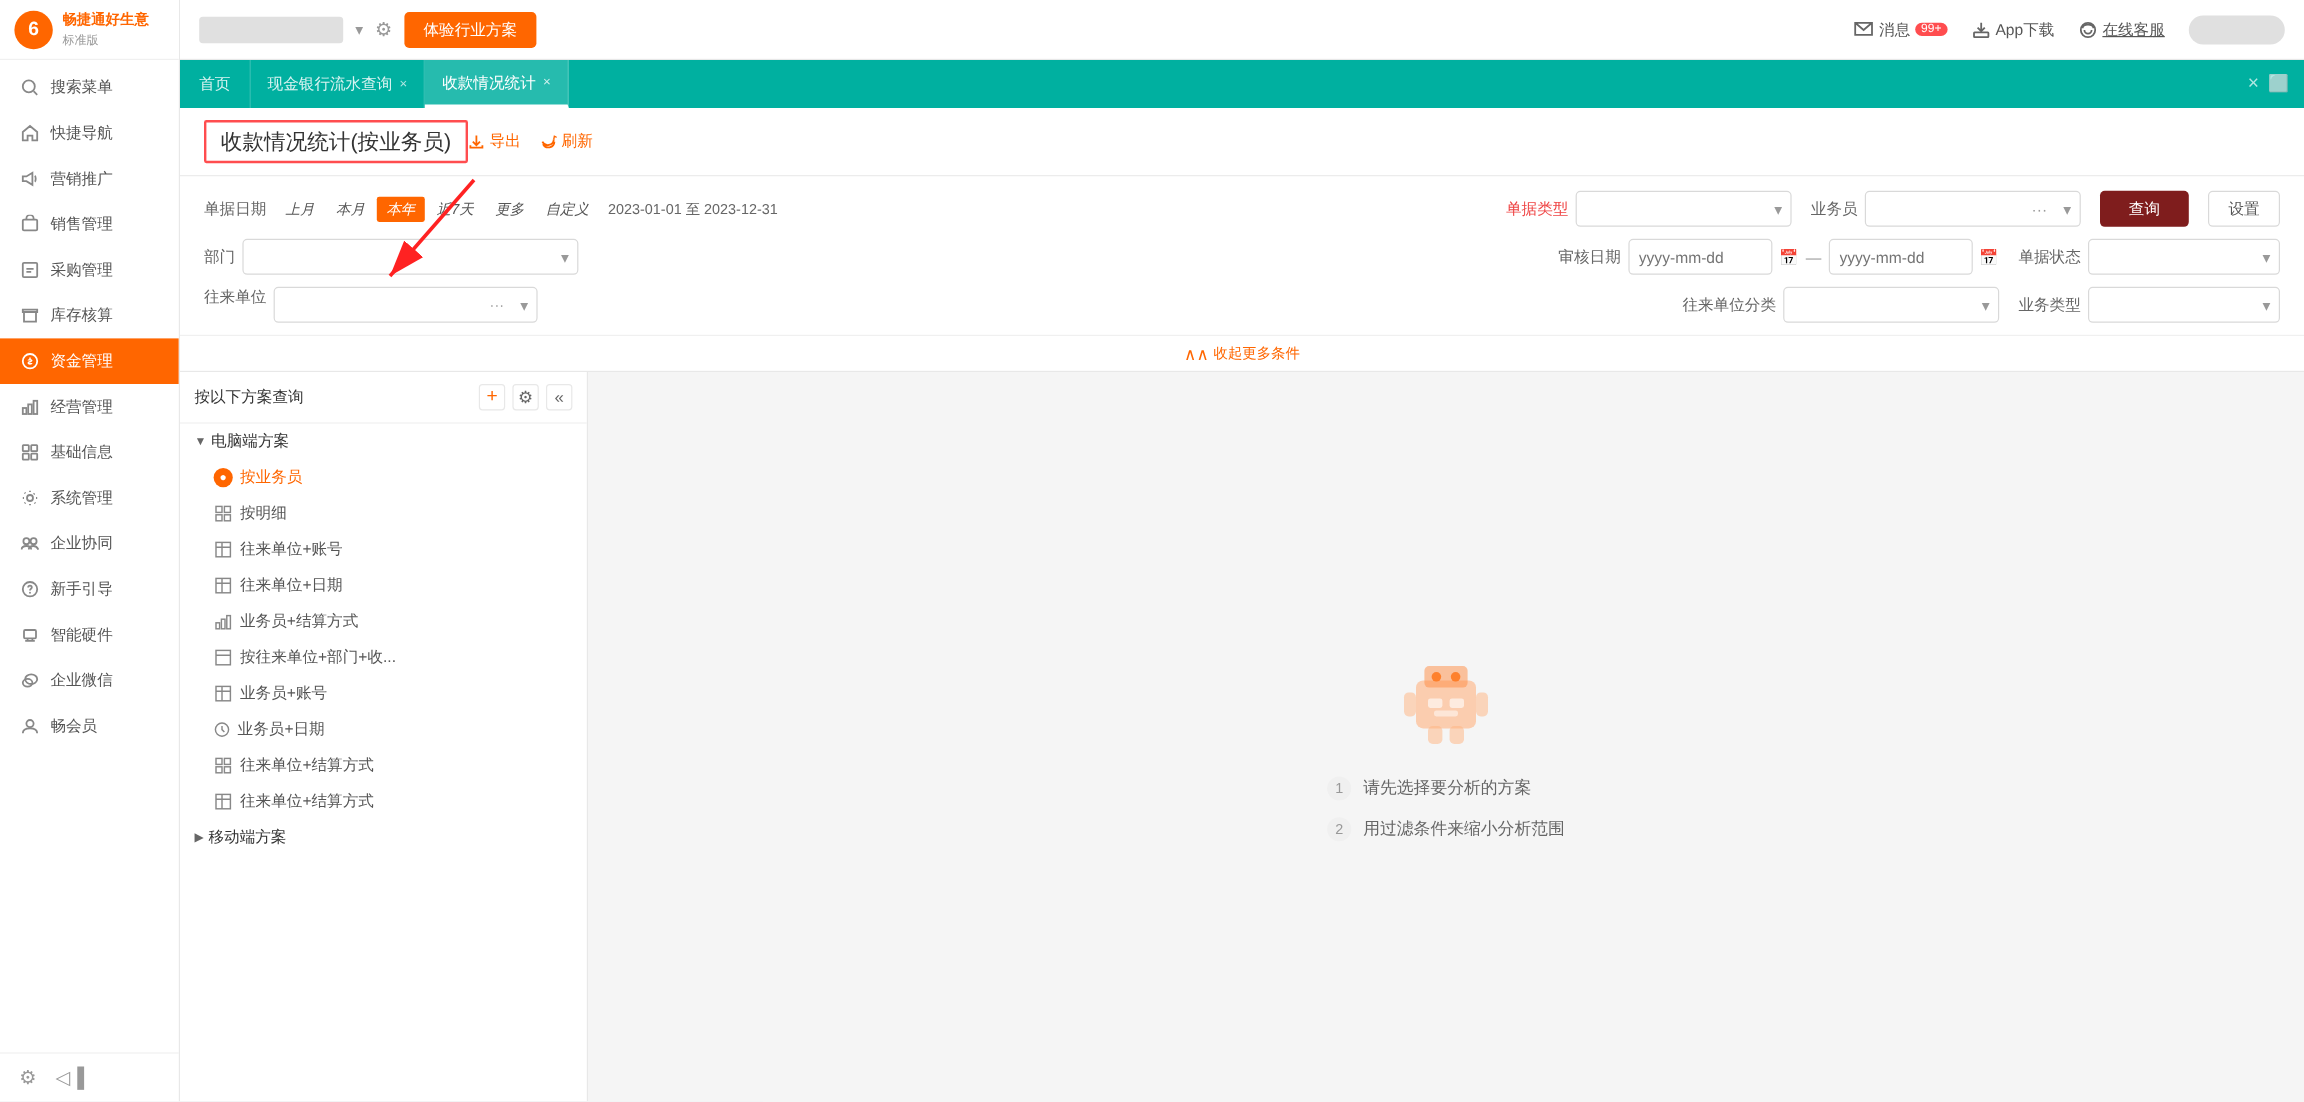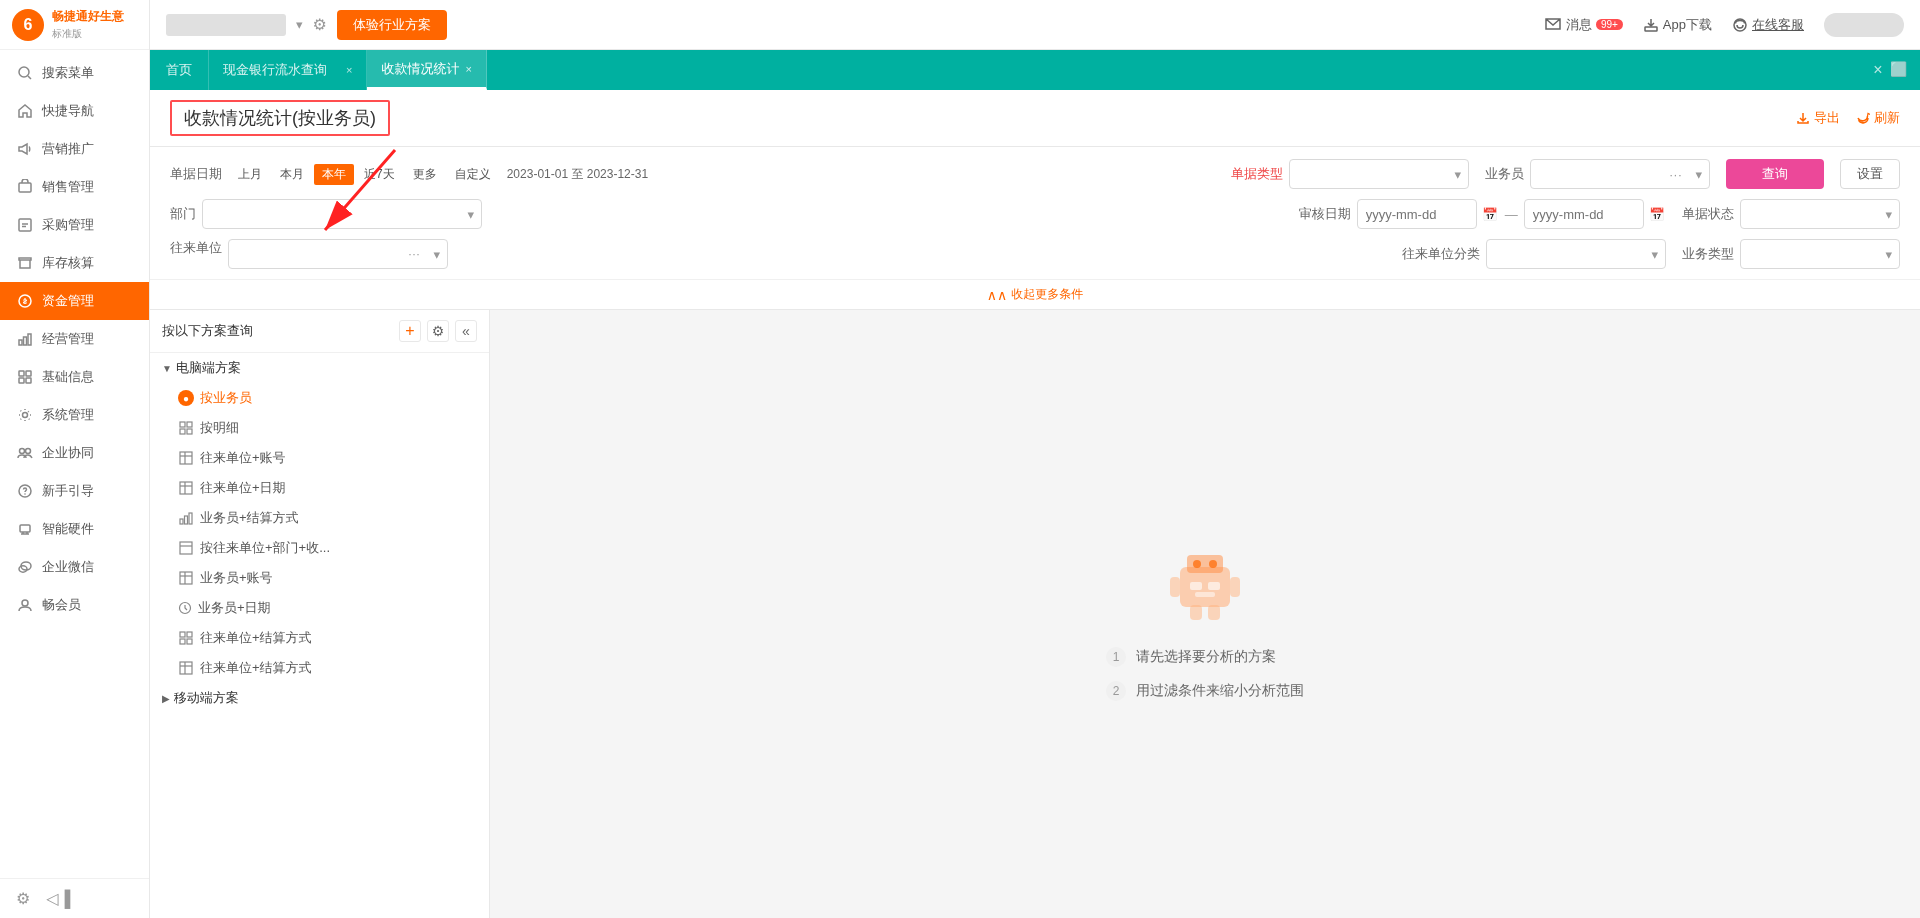--- a/index.html
+++ b/index.html
@@ -228,38 +228,38 @@
           <span style="font-size:13px;color:#555;text-decoration:underline;">在线客服</span>
         </div>
         <div style="background:#e0e0e0;width:80px;height:24px;border-radius:12px;"></div>
       </div>
     </div>
 
     <div style="height:40px;background:#00b0a0;display:flex;align-items:center;">
       <div style="height:100%;display:flex;align-items:center;padding:0 16px;cursor:pointer;color:rgba(255,255,255,0.85);font-size:13px;border-right:1px solid rgba(255,255,255,0.2);">
         <span>首页</span>
       </div>
-      <div style="height:100%;display:flex;align-items:center;padding:10px 14px;cursor:pointer;color:rgba(255,255,255,0.85);font-size:13px;border-right:1px solid rgba(255,255,255,0.2);gap:19px;">
+      <div style="height:100%;display:flex;align-items:center;padding:10px 14px;cursor:pointer;color:rgba(255,255,255,0.85);font-size:13px;border-right:1px solid rgba(255,255,255,0.2);gap:6px;">
         <span>现金银行流水查询</span>
         <span style="color:rgba(255,255,255,0.7);font-size:11px;">×</span>
       </div>
       <div style="height:100%;display:flex;align-items:center;padding:0 14px;cursor:pointer;color:#fff;font-size:13px;background:rgba(255,255,255,0.15);border-right:1px solid rgba(255,255,255,0.2);gap:6px;border-bottom:3px solid #fff;">
         <span>收款情况统计</span>
         <span style="color:rgba(255,255,255,0.8);font-size:11px;">×</span>
       </div>
       <div style="flex:1;"></div>
       <div style="display:flex;gap:8px;padding:0 12px;">
         <div style="cursor:pointer;color:rgba(255,255,255,0.7);font-size:16px;">×</div>
         <div style="cursor:pointer;color:rgba(255,255,255,0.7);font-size:14px;">⬜</div>
       </div>
     </div>
 
     <div style="flex:1;overflow:hidden;display:flex;flex-direction:column;background:#f5f5f5;">
 
-      <div style="background:#fff;padding:10px 20px;display:flex;align-items:center;justify-content:space-between;border-bottom:1px solid #e8e8e8;">
+      <div style="background:#fff;padding:10px 20px;display:flex;align-items:center;border-bottom:1px solid #e8e8e8;">
         <div style="border:2px solid #ff4d4f;padding:4px 12px;border-radius:2px;display:inline-block;">
           <span style="font-size:18px;font-weight:500;color:#333;">收款情况统计(按业务员)</span>
         </div>
         <div style="display:flex;gap:16px;align-items:center;">
           <div style="display:flex;align-items:center;gap:4px;cursor:pointer;color:#ff6600;">
             <svg width="14" height="14" viewBox="0 0 14 14" fill="none">
                 <path d="M2 10v2h10v-2M7 2v8M4 7l3 3 3-3" stroke="#ff6600" stroke-width="1.5"></path>
               </svg>
             <span>导出</span>
           </div>
@@ -272,21 +272,21 @@
           </div>
         </div>
       </div>
 
       <div style="background:#fff;padding:12px 20px 0;border-bottom:1px solid #e8e8e8;">
 
         <div style="display:flex;align-items:center;gap:16px;margin-bottom:10px;flex-wrap:wrap;">
 
           <div style="display:flex;align-items:center;gap:8px;">
             <span style="color:#666;font-size:13px;white-space:nowrap;">单据日期</span>
-            <div style="display:flex;align-items:center;gap:2px;">
+            <div style="display:flex;align-items:center;gap:2px;font-style:italic;">
               <span style="padding:2px 8px;font-size:12px;cursor:pointer;color:#555;">上月</span>
               <span style="padding:2px 8px;font-size:12px;cursor:pointer;color:#555;">本月</span>
               <span style="padding:2px 8px;font-size:12px;cursor:pointer;background:#ff6600;color:#fff;border-radius:2px;">本年</span>
               <span style="padding:2px 8px;font-size:12px;cursor:pointer;color:#555;">近7天</span>
               <span style="padding:2px 8px;font-size:12px;cursor:pointer;color:#555;">更多</span>
               <span style="padding:2px 8px;font-size:12px;cursor:pointer;color:#555;">自定义</span>
             </div>
             <span style="font-size:12px;color:#666;">2023-01-01 至 2023-12-31</span>
           </div>
 
@@ -302,21 +302,21 @@
 
           <div style="display:flex;align-items:center;gap:6px;">
             <span style="color:#666;font-size:13px;">业务员</span>
             <div style="position:relative;display:inline-flex;align-items:center;min-width:180px;">
               <div style="border:1px solid #d9d9d9;border-radius:4px;padding:4px 28px 4px 8px;font-size:13px;color:#ccc;background:#fff;min-width:180px;height:30px;display:flex;align-items:center;cursor:pointer;"></div>
               <span style="position:absolute;right:28px;color:#999;cursor:pointer;">···</span>
               <span style="position:absolute;right:8px;color:#999;pointer-events:none;">▾</span>
             </div>
           </div>
 
-          <button style="background:#ec4899;color:#fff;border:none;padding:6px 36px;border-radius:4px;cursor:pointer;font-size:13px;">查询</button>
+          <button style="background:#7f1d1d;color:#fff;border:none;padding:6px 24px;border-radius:4px;cursor:pointer;font-size:13px;">查询</button>
           <button style="background:#fff;color:#555;border:1px solid #d9d9d9;padding:5px 16px;border-radius:4px;cursor:pointer;font-size:13px;">设置</button>
         </div>
 
         <div style="display:flex;align-items:center;gap:16px;margin-bottom:10px;flex-wrap:wrap;">
 
           <div style="display:flex;align-items:center;gap:6px;">
             <span style="color:#666;font-size:13px;white-space:nowrap;">部门</span>
             <div style="position:relative;display:inline-flex;align-items:center;">
               <div style="border:1px solid #d9d9d9;border-radius:4px;padding:4px 28px 4px 8px;font-size:13px;color:#ccc;background:#fff;width:280px;height:30px;display:flex;align-items:center;cursor:pointer;"></div>
               <span style="position:absolute;right:8px;color:#999;pointer-events:none;">▾</span>

